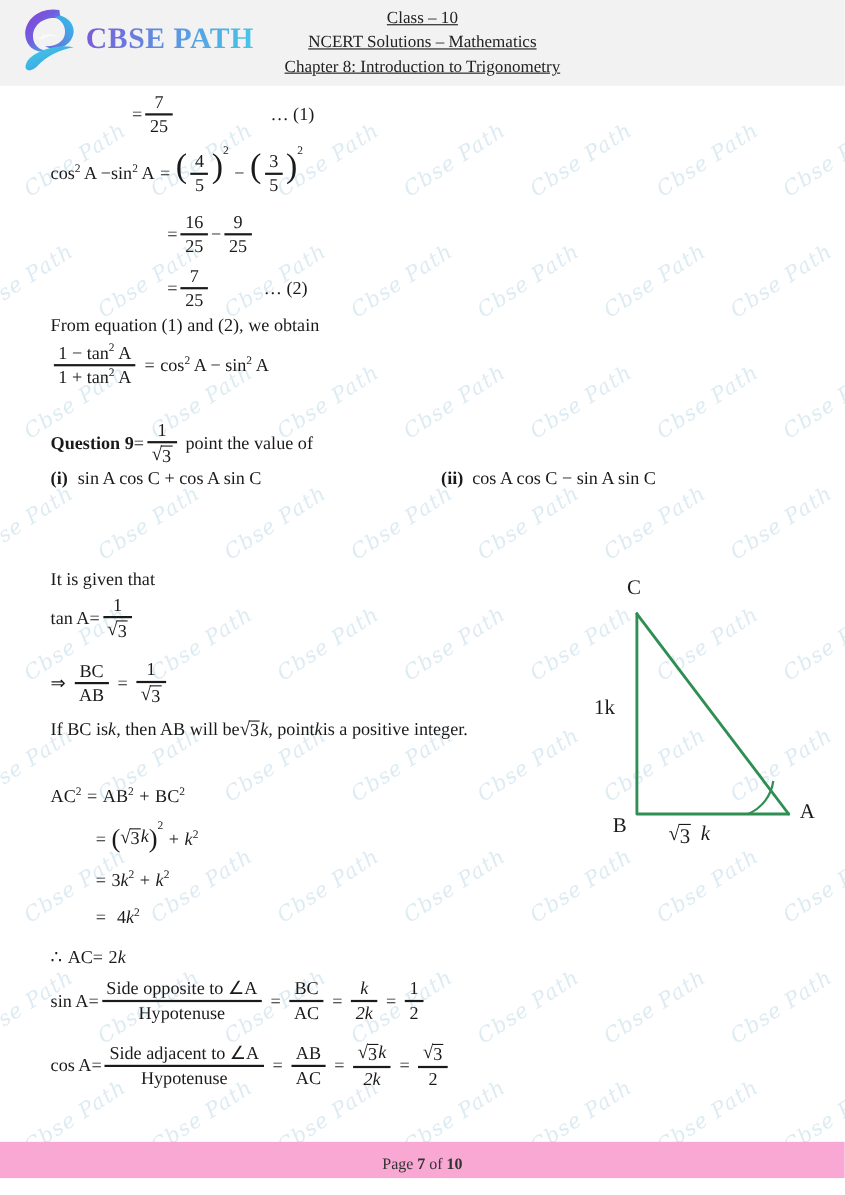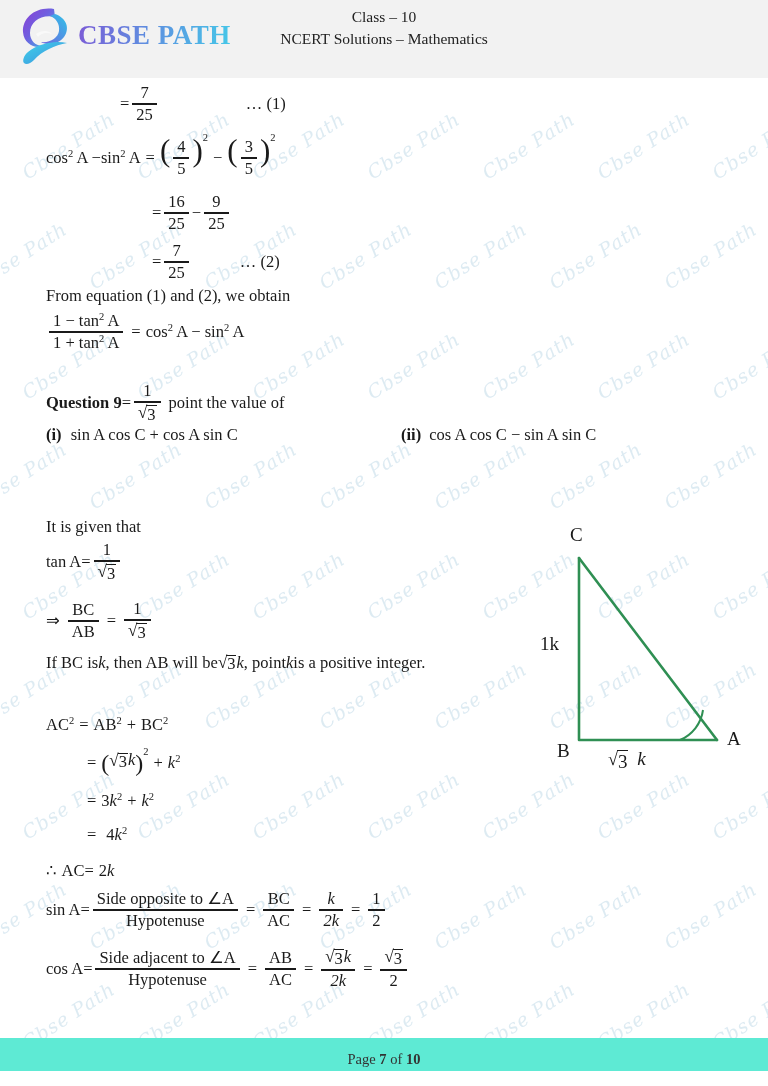--- a/index.html
+++ b/index.html
@@ -66,20 +66,21 @@
     background-clip: text;
     color: transparent;
     -webkit-text-fill-color: transparent;
   }
   #header-titles {
     position: absolute;
     left: 0; right: 0;
     top: 6px;
     text-align: center;
     line-height: 1.42;
+    text-decoration: underline;
   }
   #header-titles div {
     font-family: "Liberation Serif", serif;
     font-size: 15.5px;
     color: #222;
   }
 
   
   #content {
     position: absolute;
@@ -165,21 +166,21 @@
     color: #1a1a1a;
   }
 
   
   #page-footer {
     position: absolute;
     left: 0;
     top: 1038px;
     width: 768px;
     height: 33px;
-    background: #5eead4;
+    background: #f9a8d4;
     z-index: 5;
     text-decoration: underline;
   }
   #footer-text {
     position: absolute;
     width: 100%;
     top: 13px;
     text-align: center;
     font-family: "Liberation Serif", serif;
     font-size: 14.5px;
@@ -287,20 +288,21 @@
       <path d="M14 48 C24 40 40 36 53 39 C41 41 28 47 20 56 C16 60 12 61 10 59 C8 57 10 51 14 48 Z" fill="url(#lg2)"></path>
       <path d="M22 30 C27 26 35 26 38 30 C33 28 27 29 24 33 Z" fill="#ffffff" opacity=".55"></path>
     </svg>
   </div>
 
   <div id="brand-name">CBSE PATH</div>
 
   <div id="header-titles">
     <div>Class – 10</div>
     <div>NCERT Solutions – Mathematics</div>
+    <div>Chapter 8: Introduction to Trigonometry</div>
   </div>
 </div>
 
 <div id="content">
 
   <div class="blk" style="left:120px; top:6px;">
     <span class="mrow">
       <span>=</span>
       <span class="frac">
         <span class="num">7</span>

